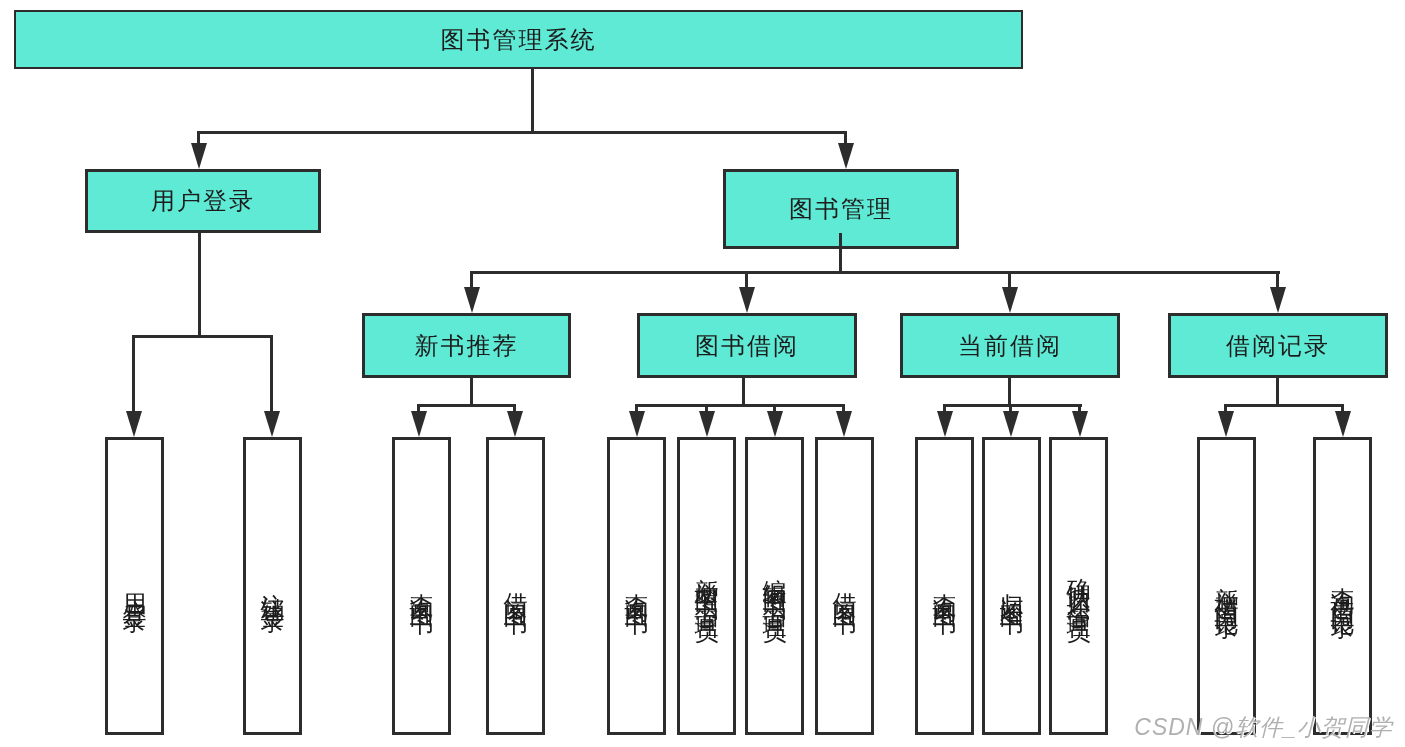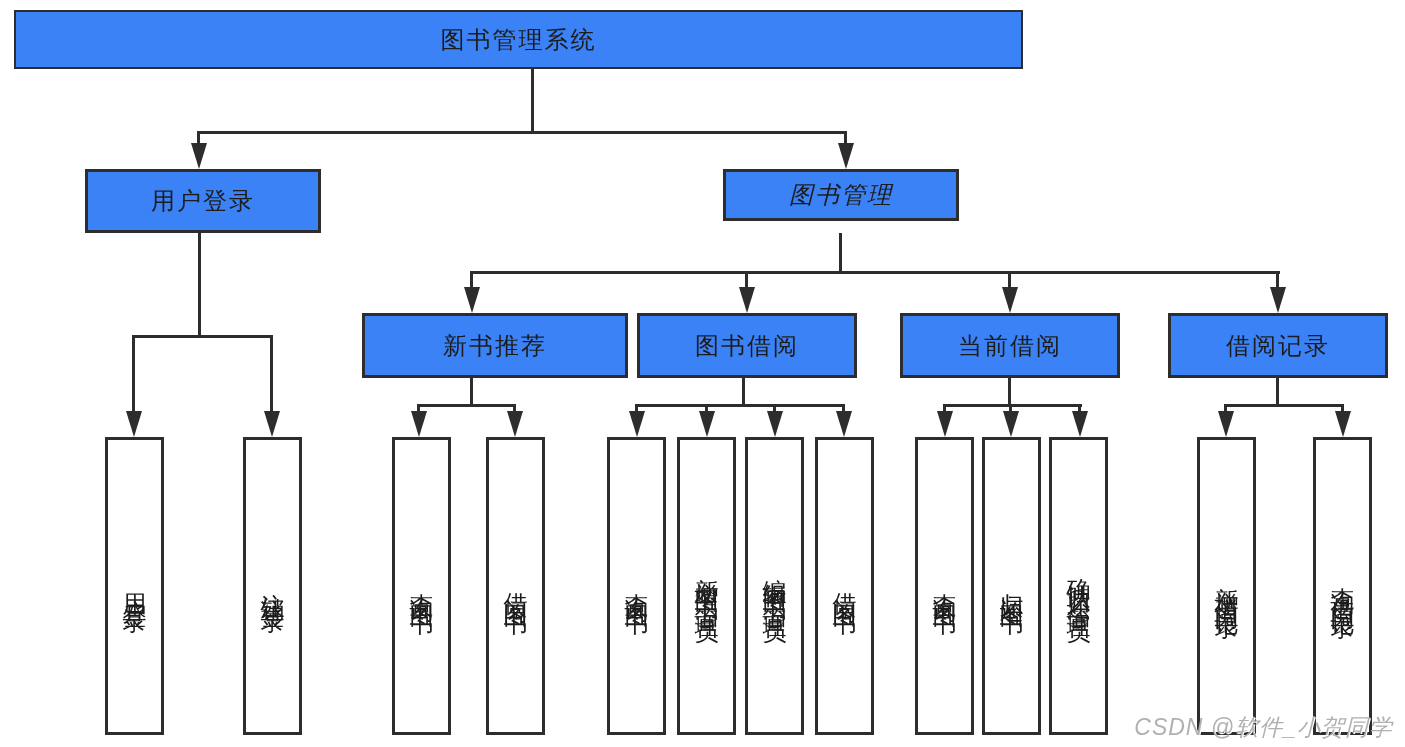--- a/index.html
+++ b/index.html
@@ -8,21 +8,21 @@
     width:1405px;height:747px;
     background:#fff;
     font-family:"Liberation Sans","DejaVu Sans",sans-serif;
     color:#1c1c1c;
     overflow:hidden;
   }
   .hbox{
     position:absolute;
     box-sizing:border-box;
     border:3px solid #2d2d2d;
-    background:#3b82f6;
+    background:#5eead4;
     display:flex;align-items:center;justify-content:center;
     font-size:24px;letter-spacing:2px;
     white-space:nowrap;
   }
   .root{border-width:2px;}
   .leaf{
     position:absolute;
     box-sizing:border-box;
     top:437px;height:298px;width:59px;
     border:3px solid #2d2d2d;
@@ -56,23 +56,23 @@
 </style>
 </head>
 <body>
 
 <div class="canvas">
 
   <div class="hbox root" style="left:14px;top:10px;width:1009px;height:59px;">图书管理系统</div>
 
   <div class="hbox" style="left:85px;top:169px;width:236px;height:64px;">用户登录</div>
 
-  <div class="hbox" style="left:723px;top:169px;width:236px;height:52px;font-style:italic;">图书管理</div>
+  <div class="hbox" style="left:723px;top:169px;width:236px;height:80px;">图书管理</div>
 
-  <div class="hbox" style="left:362px;top:313px;width:266px;height:65px;">新书推荐</div>
+  <div class="hbox" style="left:362px;top:313px;width:209px;height:65px;">新书推荐</div>
 
   <div class="hbox" style="left:637px;top:313px;width:220px;height:65px;">图书借阅</div>
 
   <div class="hbox" style="left:1168px;top:313px;width:220px;height:65px;">借阅记录</div>
 
   <div class="hbox" style="left:900px;top:313px;width:220px;height:65px;">当前借阅</div>
 
   <div class="leaf" style="left:105px;">用户登录</div>
   <div class="leaf" style="left:243px;">注销登录</div>
 

